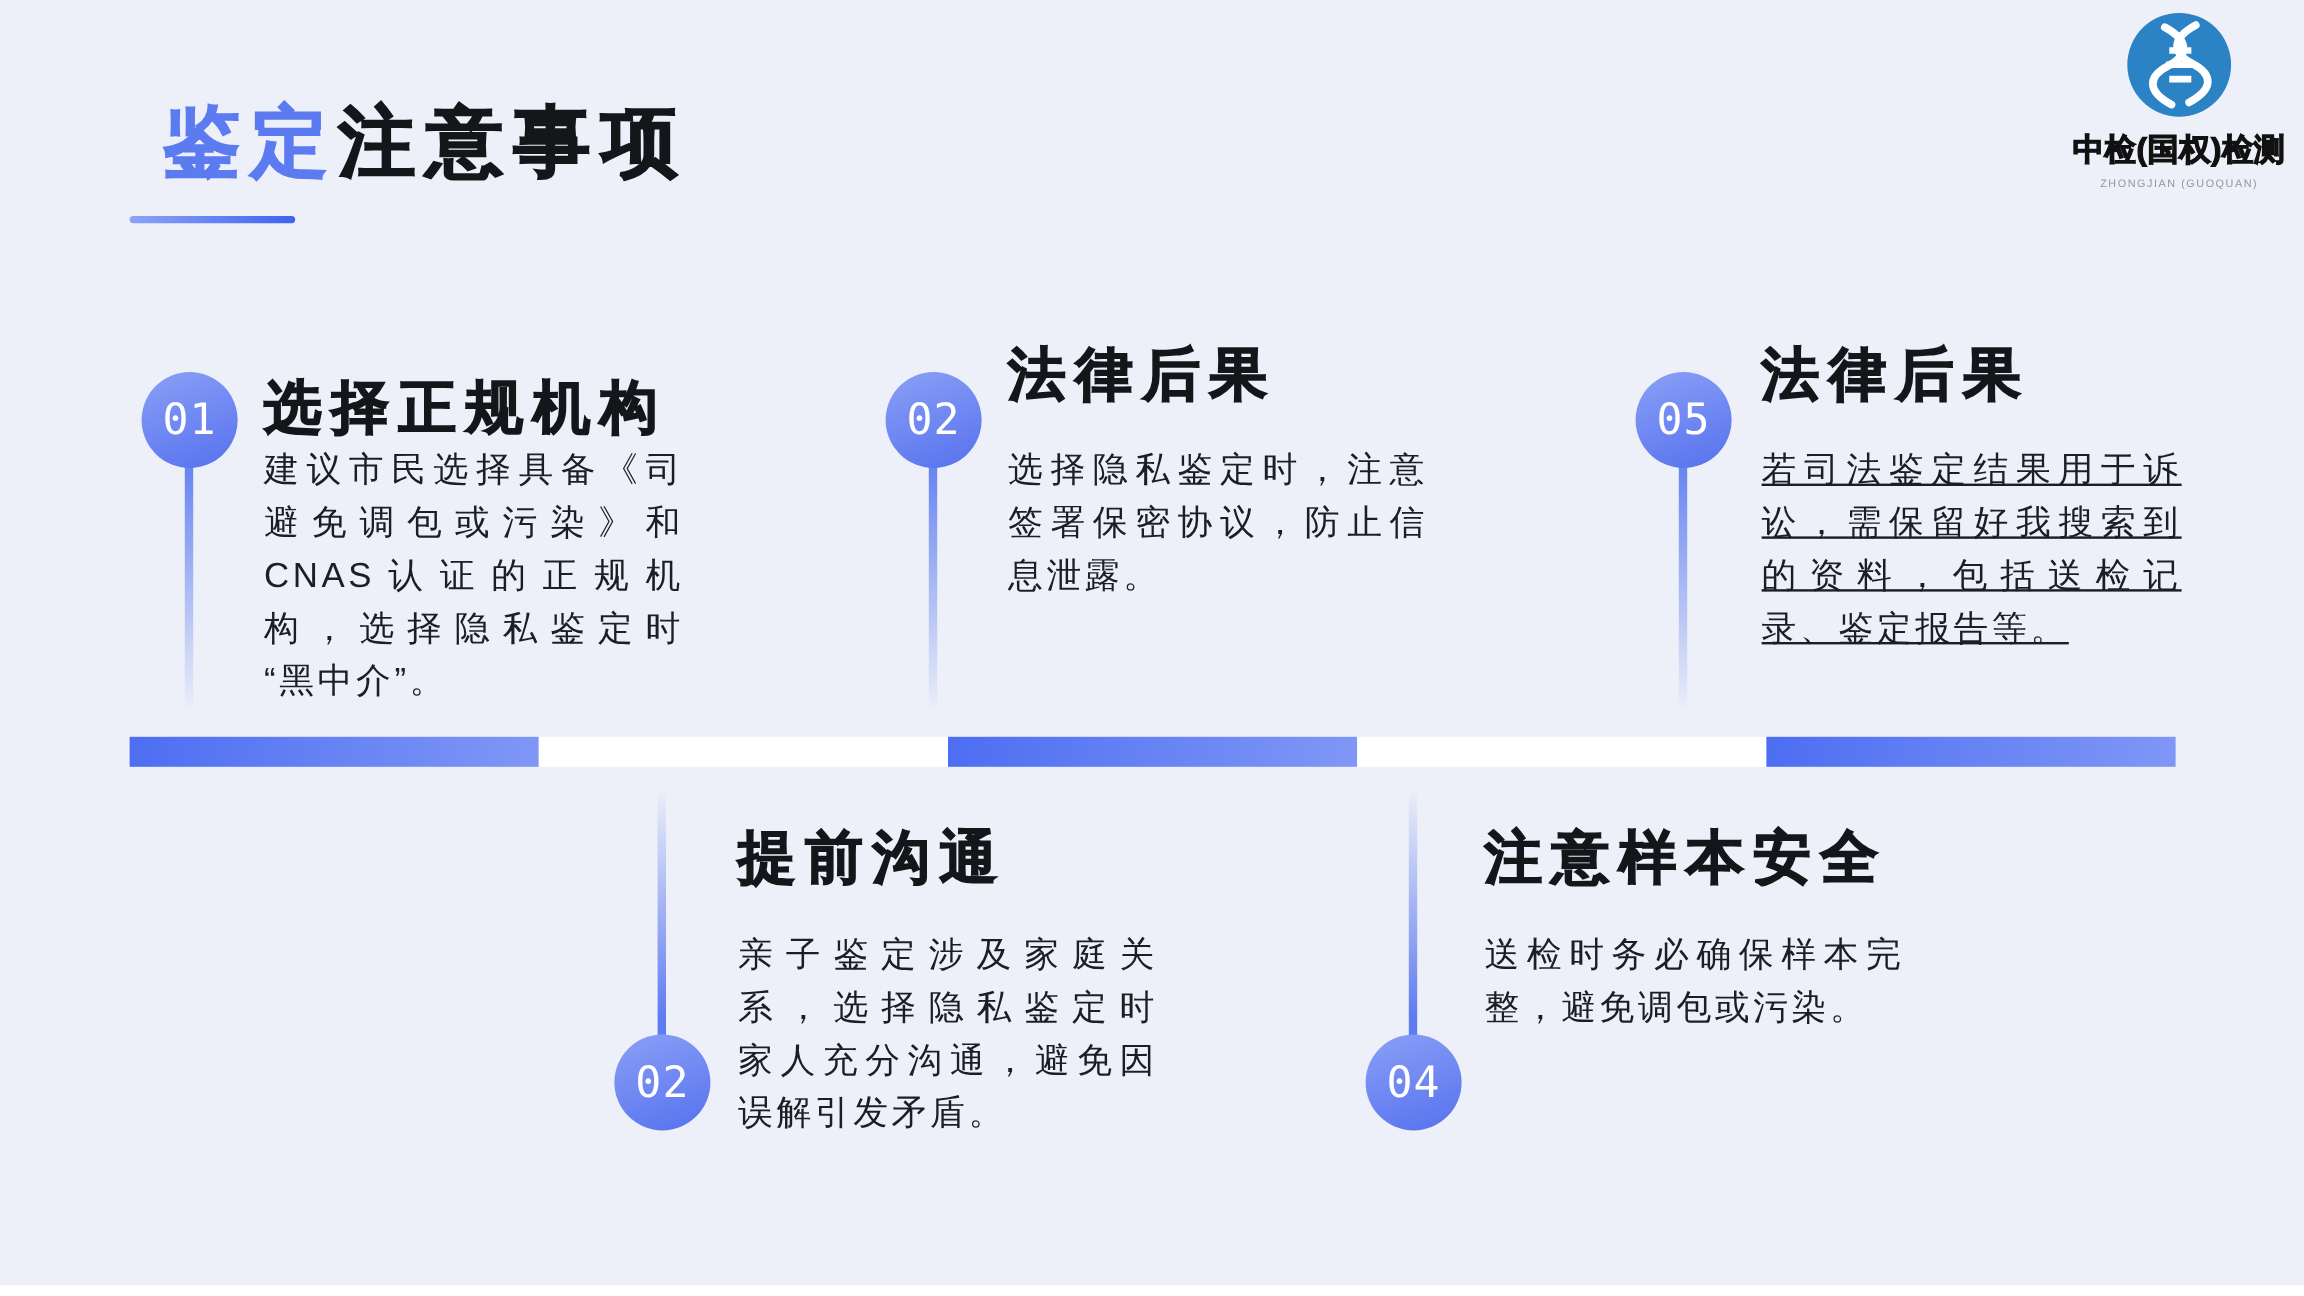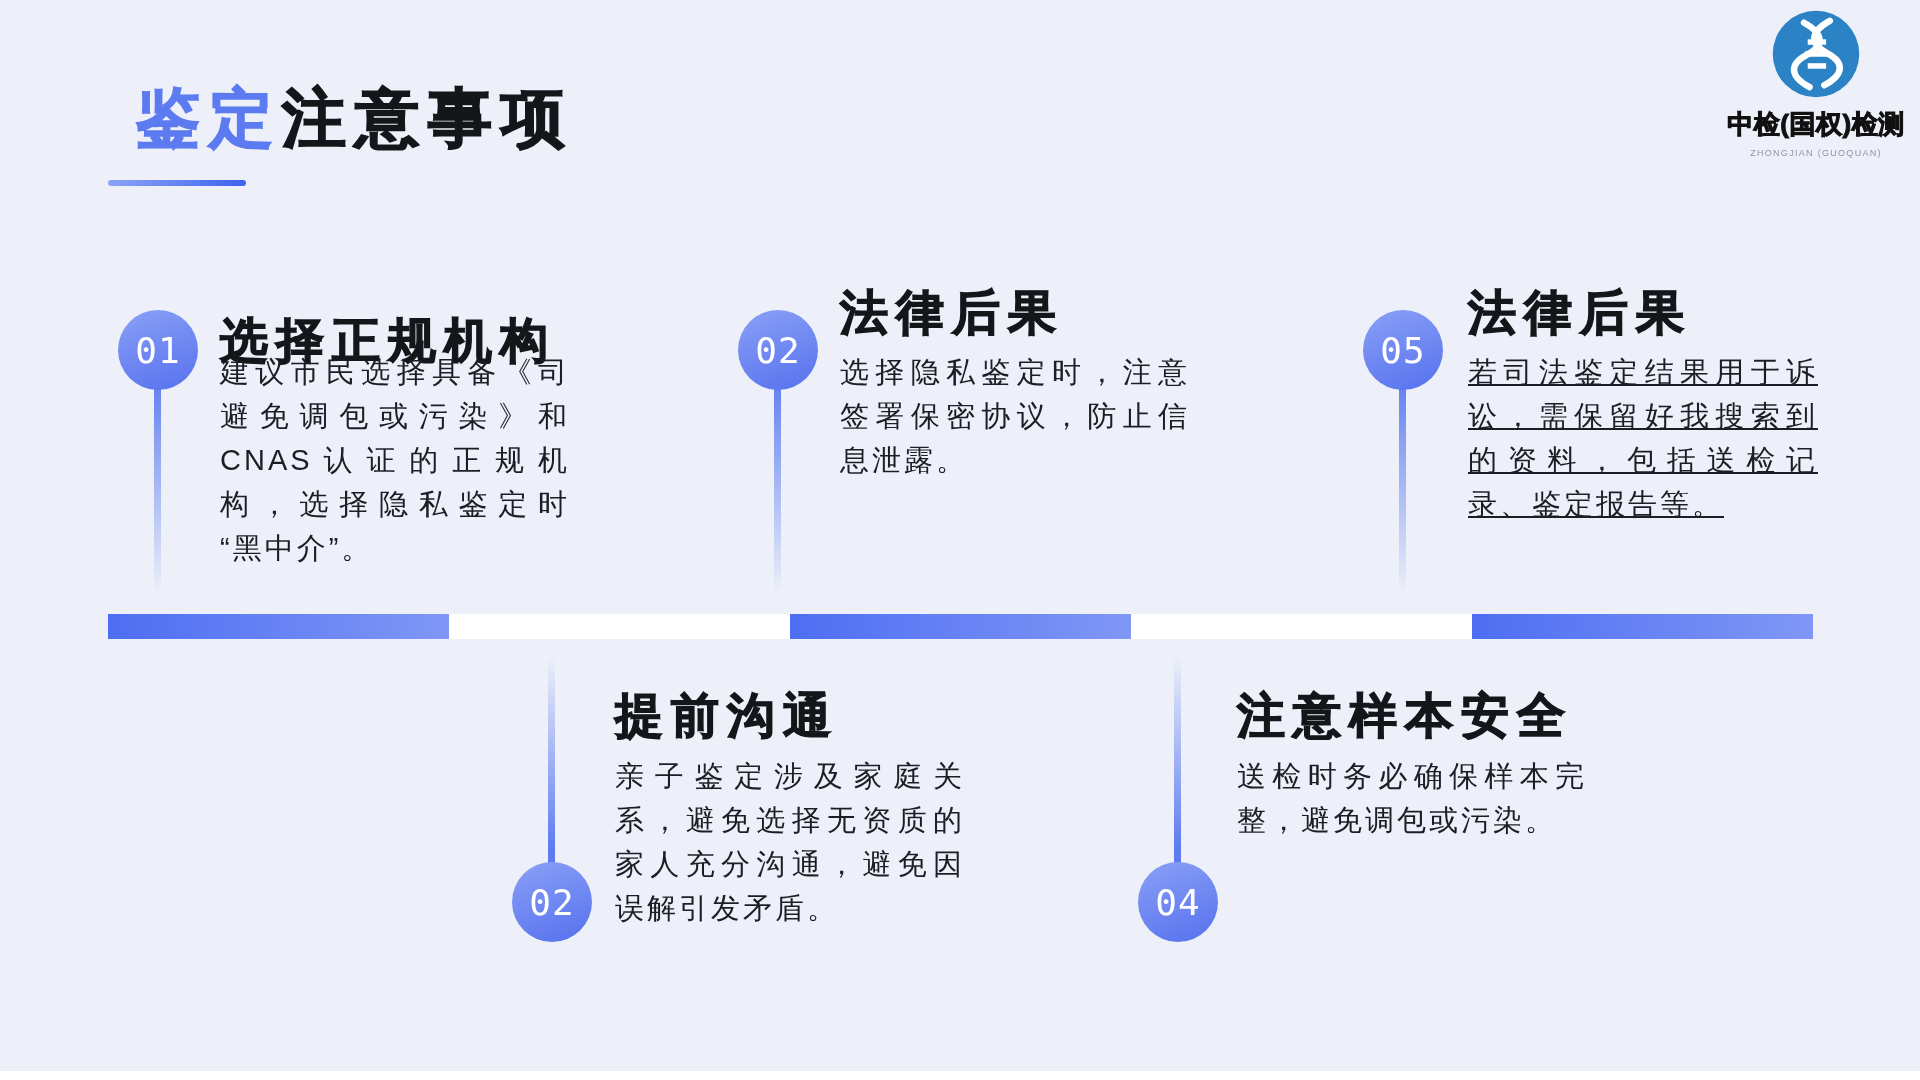--- a/index.html
+++ b/index.html
@@ -54,21 +54,21 @@
   .tail{position:absolute;width:7px;border-radius:4px;z-index:2;}
   .tail.down{background:linear-gradient(180deg,#6583f1 0%,rgba(101,131,241,0) 92%);}
   .tail.up{background:linear-gradient(0deg,#5e7bf0 8%,rgba(94,123,240,0) 96%);}
 
   .step-title{
     position:absolute;font-size:48px;line-height:56px;font-weight:900;letter-spacing:8px;
     color:var(--text-dark);-webkit-text-stroke:1.3px currentColor;white-space:nowrap;
   }
   .step-body{
     position:absolute;width:350px;font-size:29px;line-height:44px;
-    color:#1b1e24;letter-spacing:3px;
+    color:#1b1e24;letter-spacing:3px;margin-top:20px;
   }
   .step-body .bline{text-align:justify;text-align-last:justify;}
   .step-body .bline:last-child{text-align-last:left;}
 
   .bottom-strip{position:absolute;left:0;bottom:0;width:1920px;height:9px;background:#ffffff;}
 </style>
 </head>
 <body>
 
 <div class="slide">
@@ -142,21 +142,21 @@
   </div>
 
   <div class="step">
     <div class="tail up" style="left:548px;top:648px;height:218px;"></div>
     <div class="badge" style="left:512px;top:862px;">
       <span>02</span>
     </div>
     <div class="step-title" style="left:615px;top:688px;">提前沟通</div>
     <div class="step-body" style="left:615px;top:754px;">
         <div class="bline">亲子鉴定涉及家庭关</div>
-        <div class="bline">系，避免选择无资质的</div>
+        <div class="bline">系，选择隐私鉴定时</div>
         <div class="bline">家人充分沟通，避免因</div>
         <div class="bline">误解引发矛盾。</div>
       </div>
   </div>
 
   <div class="step">
     <div class="tail up" style="left:1174px;top:648px;height:218px;"></div>
     <div class="badge" style="left:1138px;top:862px;">
       <span>04</span>
     </div>

